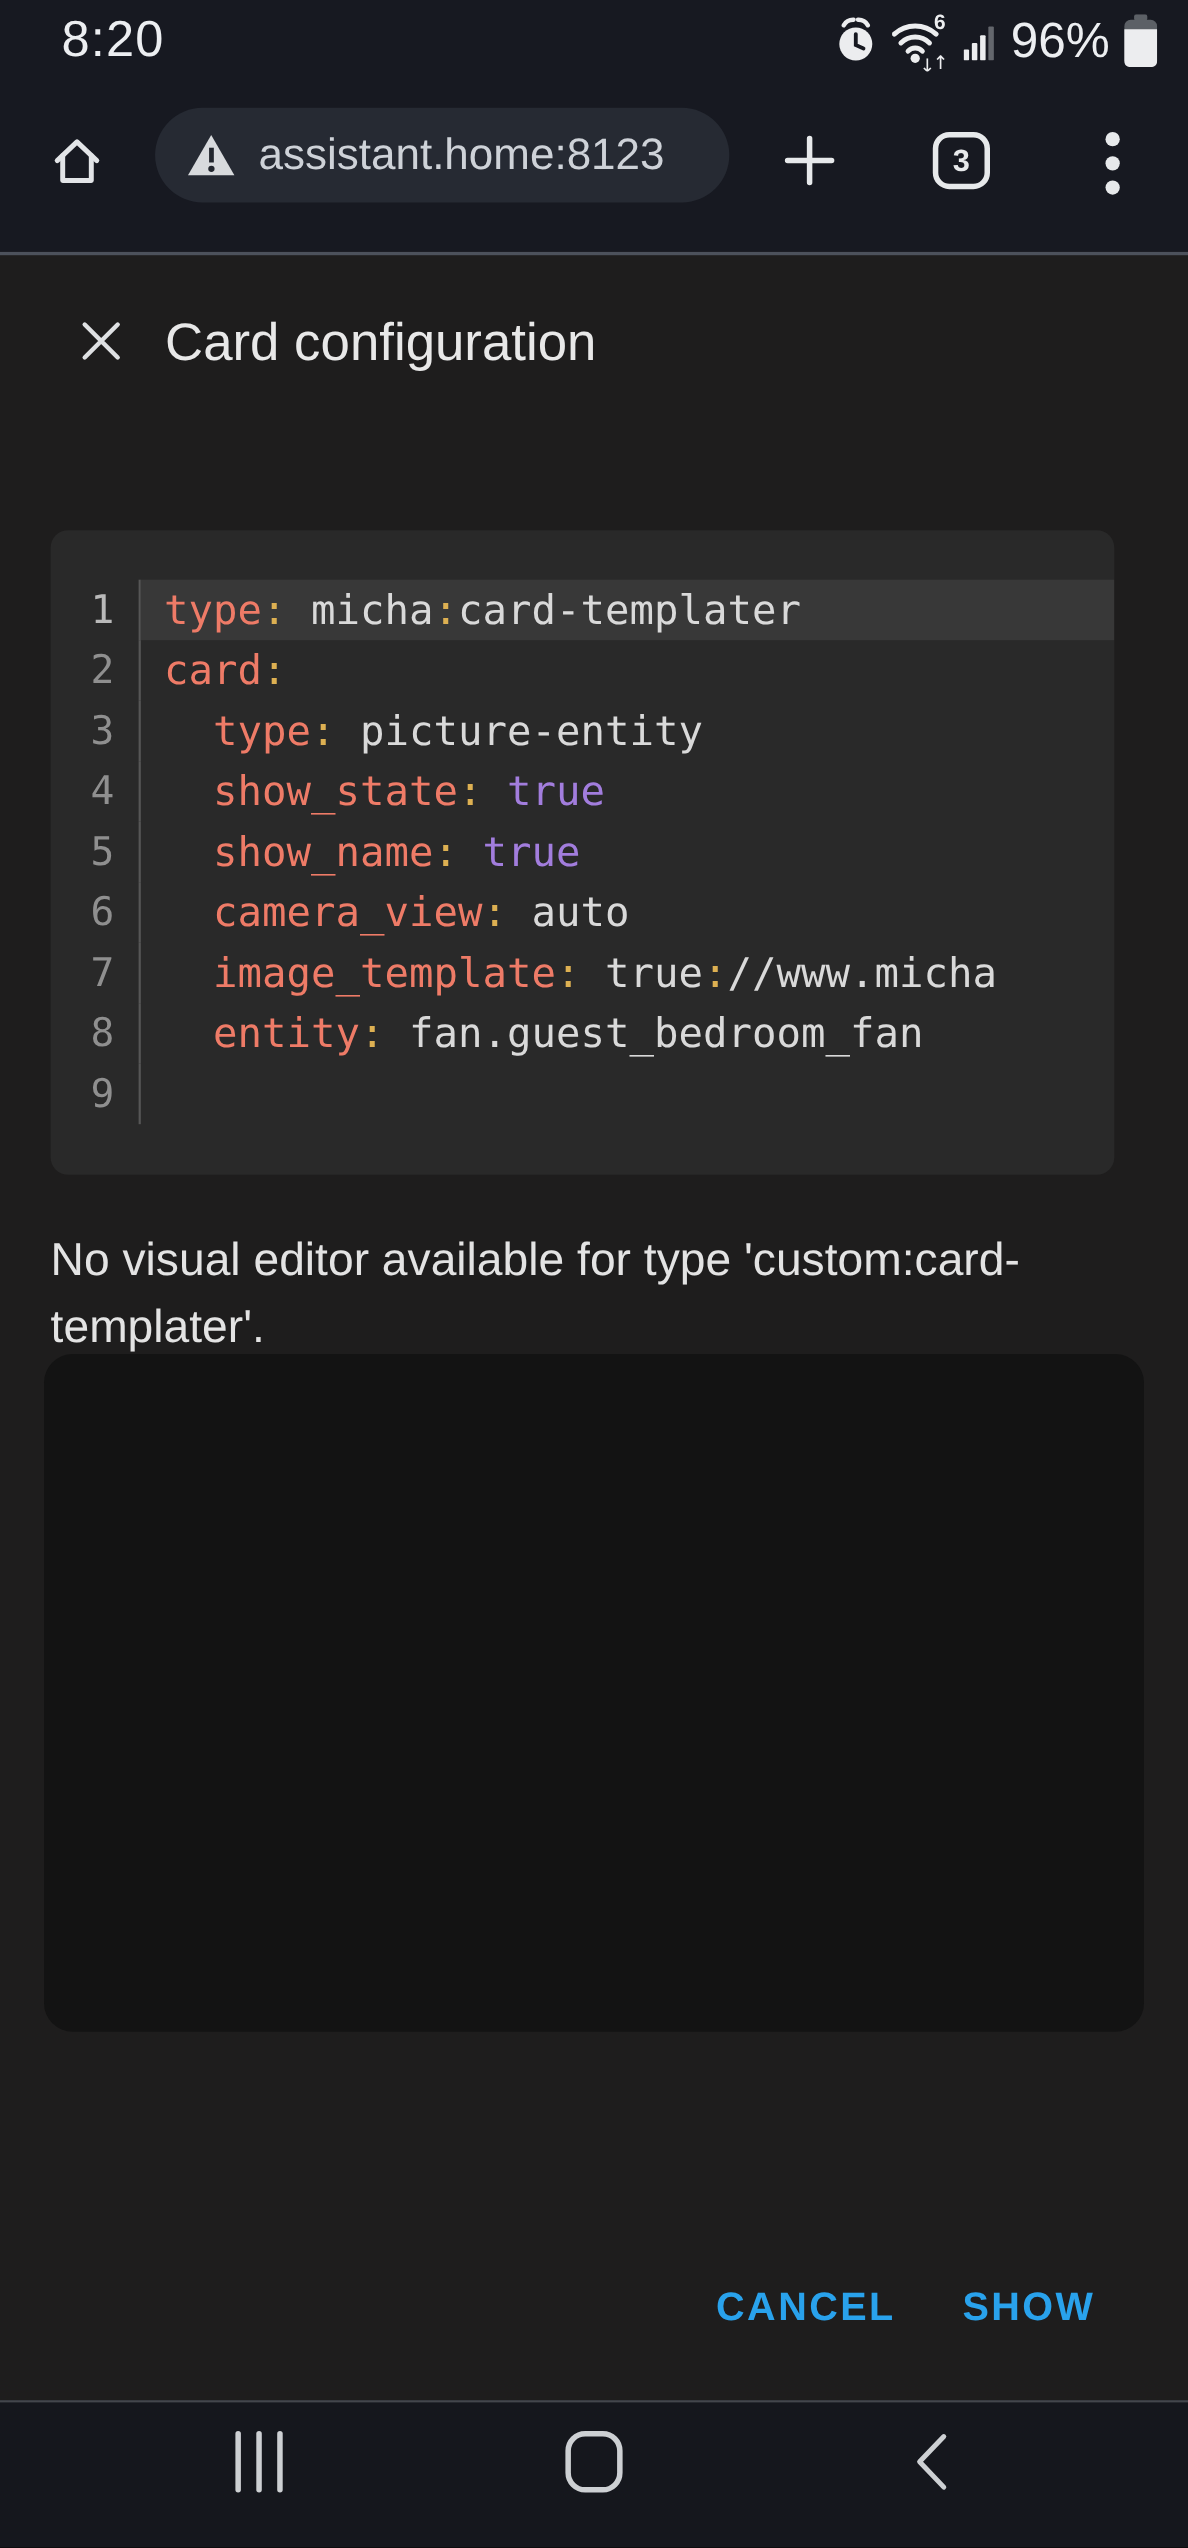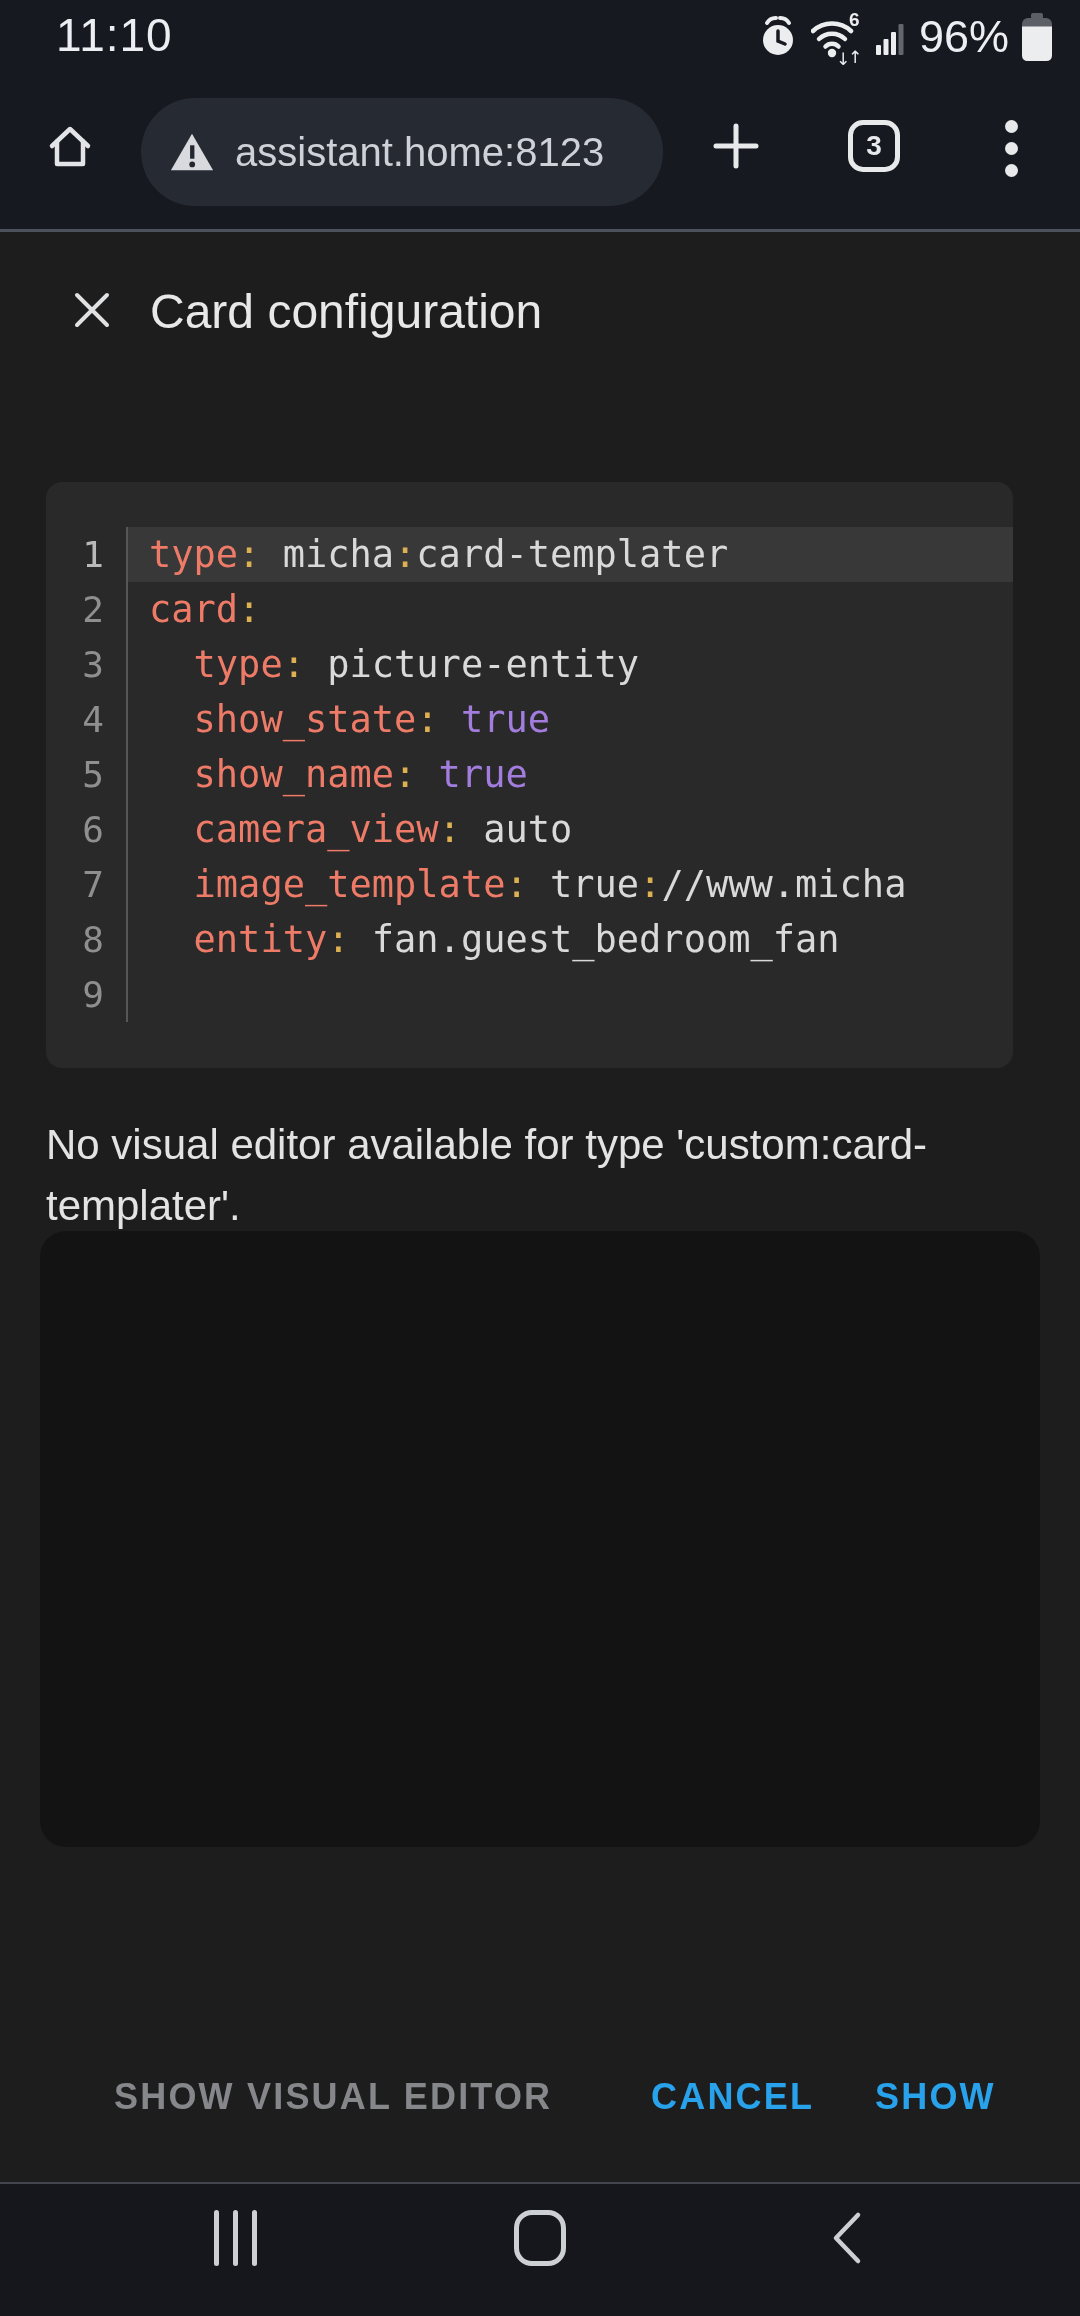--- a/index.html
+++ b/index.html
@@ -8,21 +8,21 @@
   
   .chrome{position:absolute;top:0;left:0;width:1080px;height:229px;background:#171921;}
   .chrome-divider{position:absolute;top:229px;left:0;width:1080px;height:3px;background:#4c515b;}
   .time{position:absolute;left:56px;top:8px;font-size:46px;color:#eceef1;letter-spacing:1px;}
   .status-icons{position:absolute;right:28px;top:8px;height:58px;display:flex;align-items:center;gap:13px;}
   .sig{display:flex;align-items:flex-end;}
   .battery-text{font-size:45px;color:#eceef1;}
   
   .toolbar{position:absolute;top:66px;left:0;width:1080px;height:163px;}
   .home-btn{position:absolute;left:44px;top:54px;width:52px;height:52px;}
-  .url-pill{position:absolute;left:141px;top:32px;width:522px;height:108px;border-radius:54px;
+  .url-pill{position:absolute;left:141px;top:32px;width:522px;height:86px;border-radius:54px;
             background:#262a33;display:flex;align-items:center;padding-left:28px;box-sizing:border-box;gap:20px;}
   .url-text{font-size:40px;color:#ced2d8;white-space:nowrap;}
   .plus-btn{position:absolute;left:712px;top:56px;width:48px;height:48px;}
   .tab-btn{position:absolute;left:848px;top:54px;width:52px;height:52px;border:5px solid #e7e9eb;
            border-radius:15px;box-sizing:border-box;display:flex;align-items:center;justify-content:center;}
   .tab-count{font-size:28px;font-weight:700;color:#e7e9eb;}
   .menu-btn{position:absolute;left:1000px;top:52px;width:22px;height:60px;display:flex;flex-direction:column;
             align-items:center;justify-content:center;gap:9px;}
   .menu-btn i{width:13px;height:13px;border-radius:50%;background:#e7e9eb;}
   
@@ -59,21 +59,21 @@
             border-radius:18px;box-sizing:border-box;}
   .nav-back{position:absolute;left:828px;top:26px;width:36px;height:56px;}
   svg{display:block;}
 </style>
 </head>
 <body>
 
 <div class="screen">
 
   <div class="chrome">
-    <div class="time">11:10</div>
+    <div class="time">8:20</div>
     <div class="status-icons">
       <span>
         <svg width="40" height="44" viewBox="0 0 40 44">
           <path d="M9 8 A 10 10 0 0 1 18 3" stroke="#ecedef" stroke-width="4" fill="none" stroke-linecap="round"></path>
           <path d="M31 8 A 10 10 0 0 0 22 3" stroke="#ecedef" stroke-width="4" fill="none" stroke-linecap="round"></path>
           <circle cx="20" cy="25" r="15" fill="#ecedef"></circle>
           <path d="M20 16 V26 L27 29" stroke="#171921" stroke-width="3.5" fill="none" stroke-linecap="round"></path>
         </svg>
       </span>
       <span>
@@ -186,21 +186,20 @@
         </div>
       </div>
   </div>
 
   <div class="no-editor-text">No visual editor available for type 'custom:card-templater'.</div>
 
   <div class="preview-wrap">
     
   </div>
 
-  <div class="action secondary">SHOW VISUAL EDITOR</div>
   <div class="action cancel">CANCEL</div>
   <div class="action save">SHOW</div>
 
   <div class="navbar">
     <div class="nav-recents">
         <i></i>
         <i></i>
         <i></i>
       </div>
     <div class="nav-home"></div>

